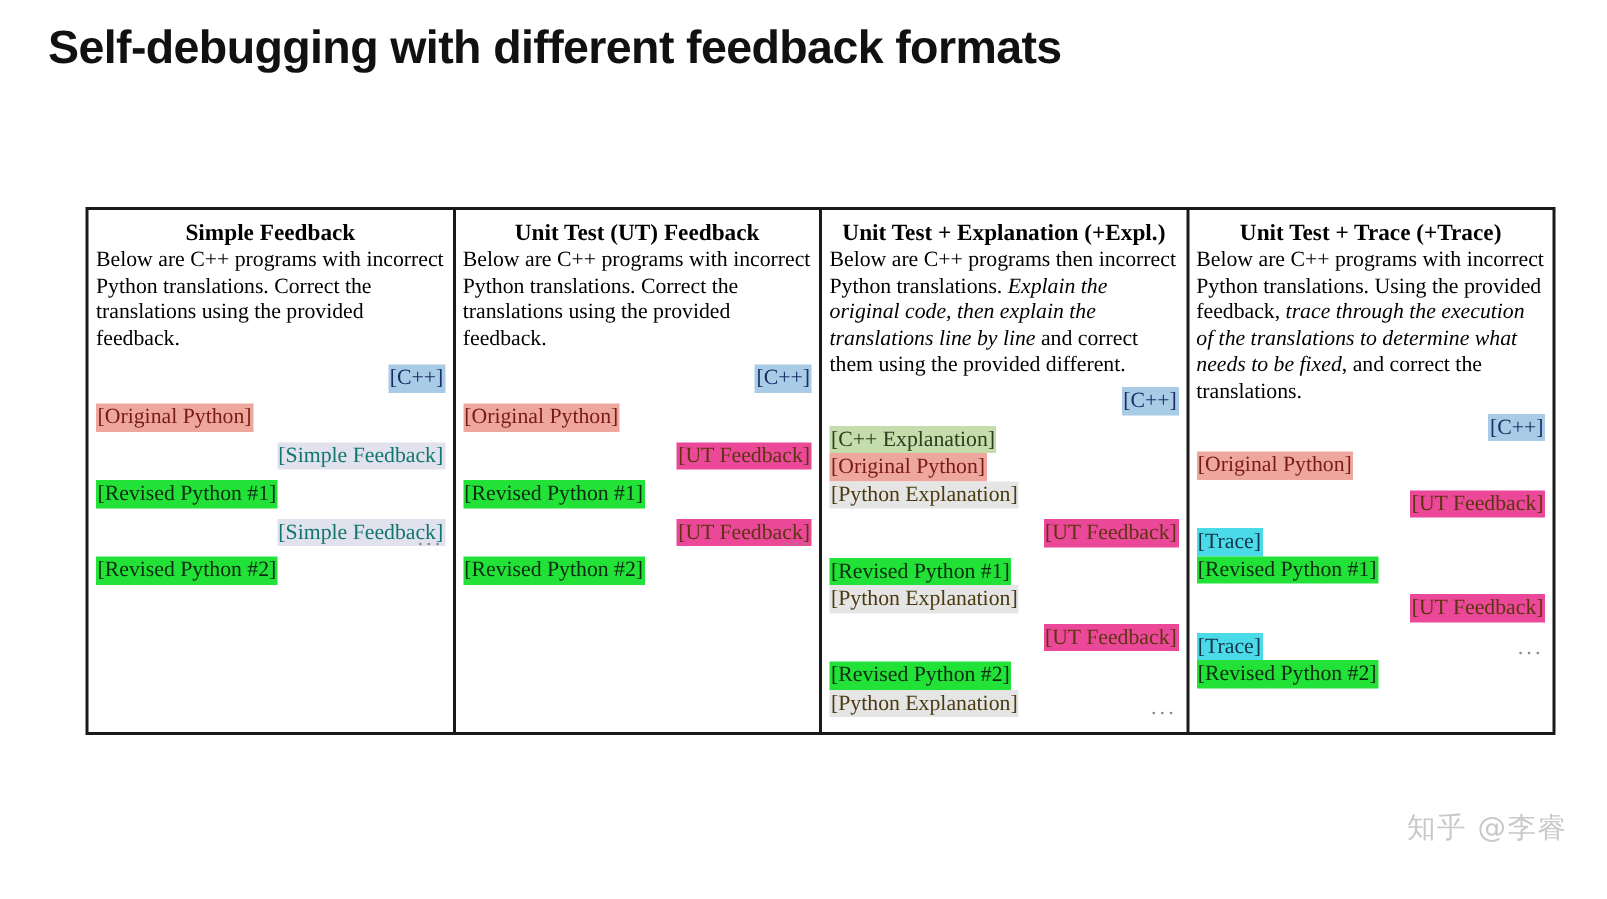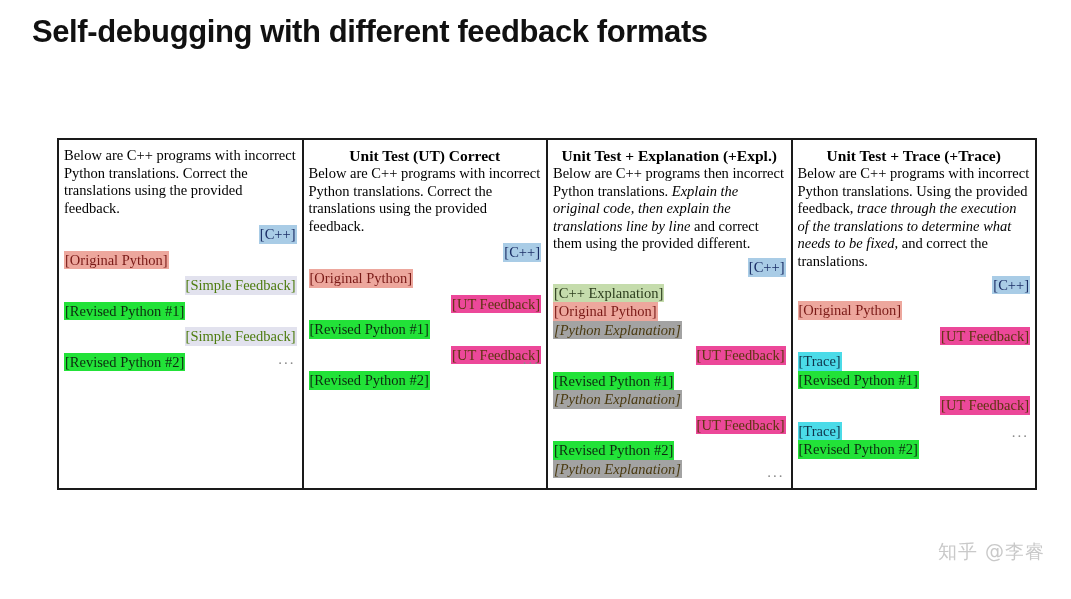--- a/index.html
+++ b/index.html
@@ -94,25 +94,25 @@
     font-family: "Liberation Serif", serif;
     font-size: 14.5px;
     line-height: 1.28;
     padding: 0px 1px;
     white-space: nowrap;
   }
 
   
   .t-cpp      { background: #a9cce6; color: #1b2e66; }
   .t-origpy   { background: #eda79d; color: #7a1a17; }
-  .t-simplefb { background: #e2e2ee; color: #4d7c0f; }
+  .t-simplefb { background: #e2e2ee; color: #0f766e; }
   .t-revpy    { background: #22e238; color: #0d2b10; }
   .t-utfb     { background: #ec4899; color: #5e3410; }
   .t-cppexp   { background: #c5dcac; color: #2c3d1d; }
-  .t-pyexp    { background: #a3a3a3; color: #4a3a10; font-style: italic; }
+  .t-pyexp    { background: #e5e5e5; color: #4a3a10; }
   .t-trace    { background: #4bdbe8; color: #10344a; }
 
   .spacer-sm { height: 7px; }
 
   .dots {
     position: absolute;
     font-family: "Liberation Serif", serif;
     font-size: 15px;
     color: #8b8b8b;
     letter-spacing: 2px;
@@ -134,20 +134,21 @@
 </head>
 <body>
 
 <div id="slide">
 
   <div id="slide-title">Self-debugging with different feedback formats</div>
 
   <div id="table">
 
     <div class="col">
+      <div class="col-title">Simple Feedback</div>
       <div class="col-desc"><span>Below are C++ programs with incorrect Python translations. Correct the translations using the provided feedback.</span></div>
       <div class="flow" style="margin-top:8px;">
         <div class="tagrow right">
           <span class="tag t-cpp">[C++]</span>
         </div>
         <div class="spacer-sm"></div>
         <div class="tagrow left">
           <span class="tag t-origpy">[Original Python]</span>
         </div>
         <div class="spacer-sm"></div>
@@ -164,21 +165,21 @@
         </div>
         <div class="spacer-sm"></div>
         <div class="tagrow left">
           <span class="tag t-revpy">[Revised Python #2]</span>
         </div>
       </div>
       <div class="dots" style="right:6px; top:212px;">...</div>
     </div>
 
     <div class="col">
-      <div class="col-title">Unit Test (UT) Correct</div>
+      <div class="col-title">Unit Test (UT) Feedback</div>
       <div class="col-desc"><span>Below are C++ programs with incorrect Python translations. Correct the translations using the provided feedback.</span></div>
       <div class="flow" style="margin-top:8px;">
         <div class="tagrow right">
           <span class="tag t-cpp">[C++]</span>
         </div>
         <div class="spacer-sm"></div>
         <div class="tagrow left">
           <span class="tag t-origpy">[Original Python]</span>
         </div>
         <div class="spacer-sm"></div>

